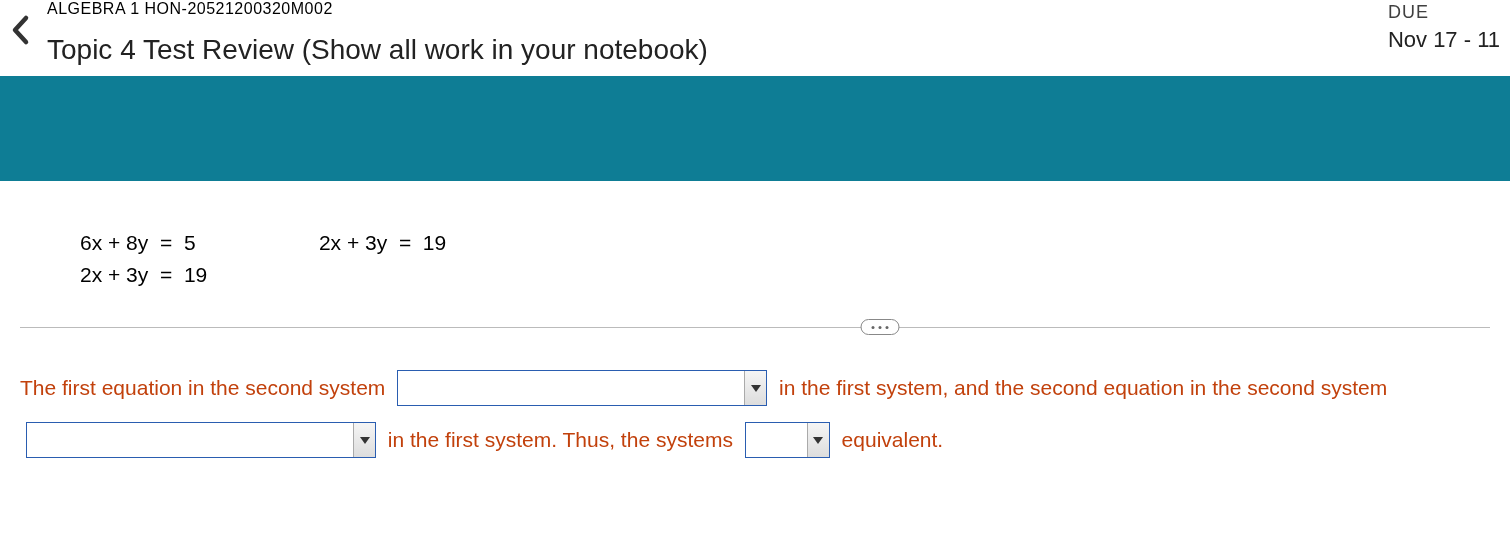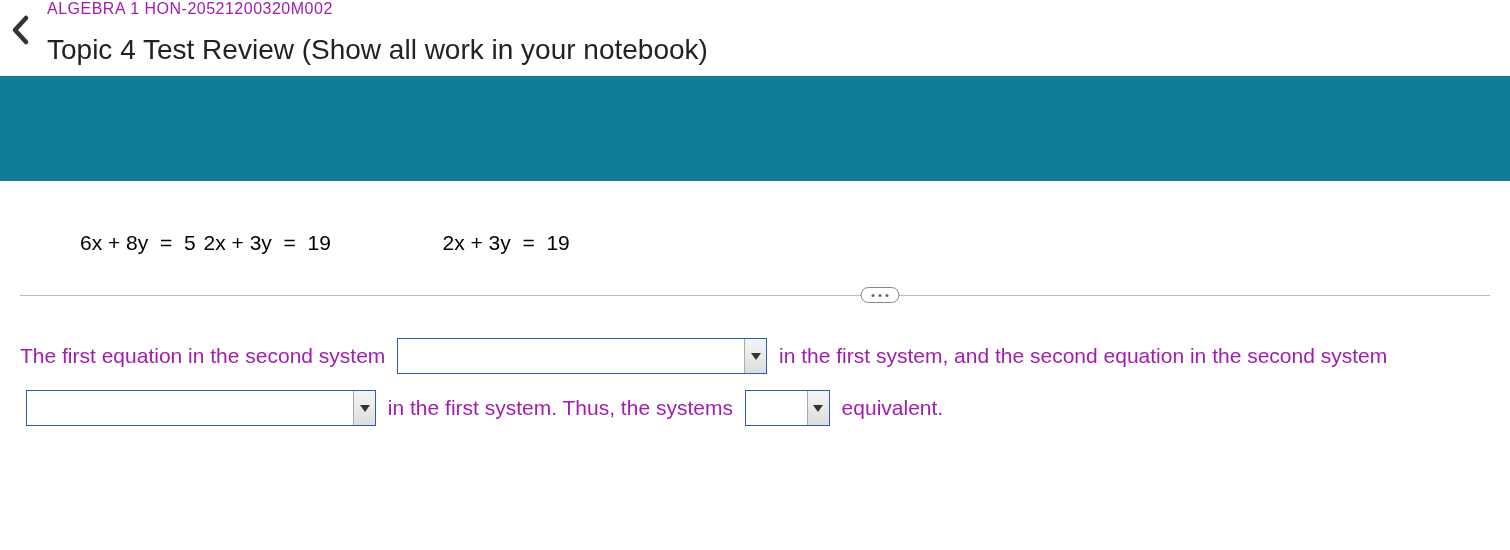--- a/index.html
+++ b/index.html
@@ -21,21 +21,21 @@
     }
     .back-chevron {
       margin-top: 14px;
       cursor: pointer;
       flex-shrink: 0;
     }
     .header-text {
       flex: 1;
     }
     .course-code {
-      color: #a21caf;
+      color: #000000;
       font-size: 16px;
       letter-spacing: 0.5px;
       font-weight: 400;
     }
     .assignment-title {
       color: #222;
       font-size: 28px;
       font-weight: 400;
       margin-top: 16px;
     }
@@ -66,20 +66,21 @@
       font-size: 21px;
       color: #000;
     }
     .equations-row {
       display: flex;
       gap: 100px;
       margin: 25px 0 30px 60px;
     }
     .equation-system {
       display: flex;
+      flex-direction: column;
       gap: 8px;
     }
     .equation {
       font-size: 21px;
       color: #000;
       white-space: pre;
     }
     .divider-row {
       position: relative;
       height: 20px;
@@ -111,21 +112,21 @@
     }
     .divider-pill span {
       width: 3px;
       height: 3px;
       background: #666;
       border-radius: 50%;
       display: inline-block;
     }
     .answer-flow {
       font-size: 21px;
-      color: #a21caf;
+      color: #c2410c;
       line-height: 2.4;
     }
     .answer-flow .text-part {
       vertical-align: middle;
     }
     .dropdown {
       display: inline-flex;
       align-items: stretch;
       vertical-align: middle;
       border: 1.5px solid #2a5db0;
@@ -169,20 +170,24 @@
 
 <div class="header-bar">
   <div class="back-chevron">
     <svg width="22" height="32" viewBox="0 0 22 32">
       <polyline points="16,4 5,16 16,28" fill="none" stroke="#333" stroke-width="4.5" stroke-linecap="round" stroke-linejoin="round"></polyline>
     </svg>
   </div>
   <div class="header-text">
     <div class="course-code">ALGEBRA 1 HON-20521200320M002</div>
     <div class="assignment-title">Topic 4 Test Review (Show all work in your notebook)</div>
+  </div>
+  <div class="due-block">
+    <div class="due-label">DUE</div>
+    <div class="due-date">Nov 17 - 11</div>
   </div>
 </div>
 
 <div class="teal-banner"></div>
 
 <div class="content">
 
   <div class="equations-row">
     <div class="equation-system">
       <div class="equation">6x + 8y  =  5</div>

